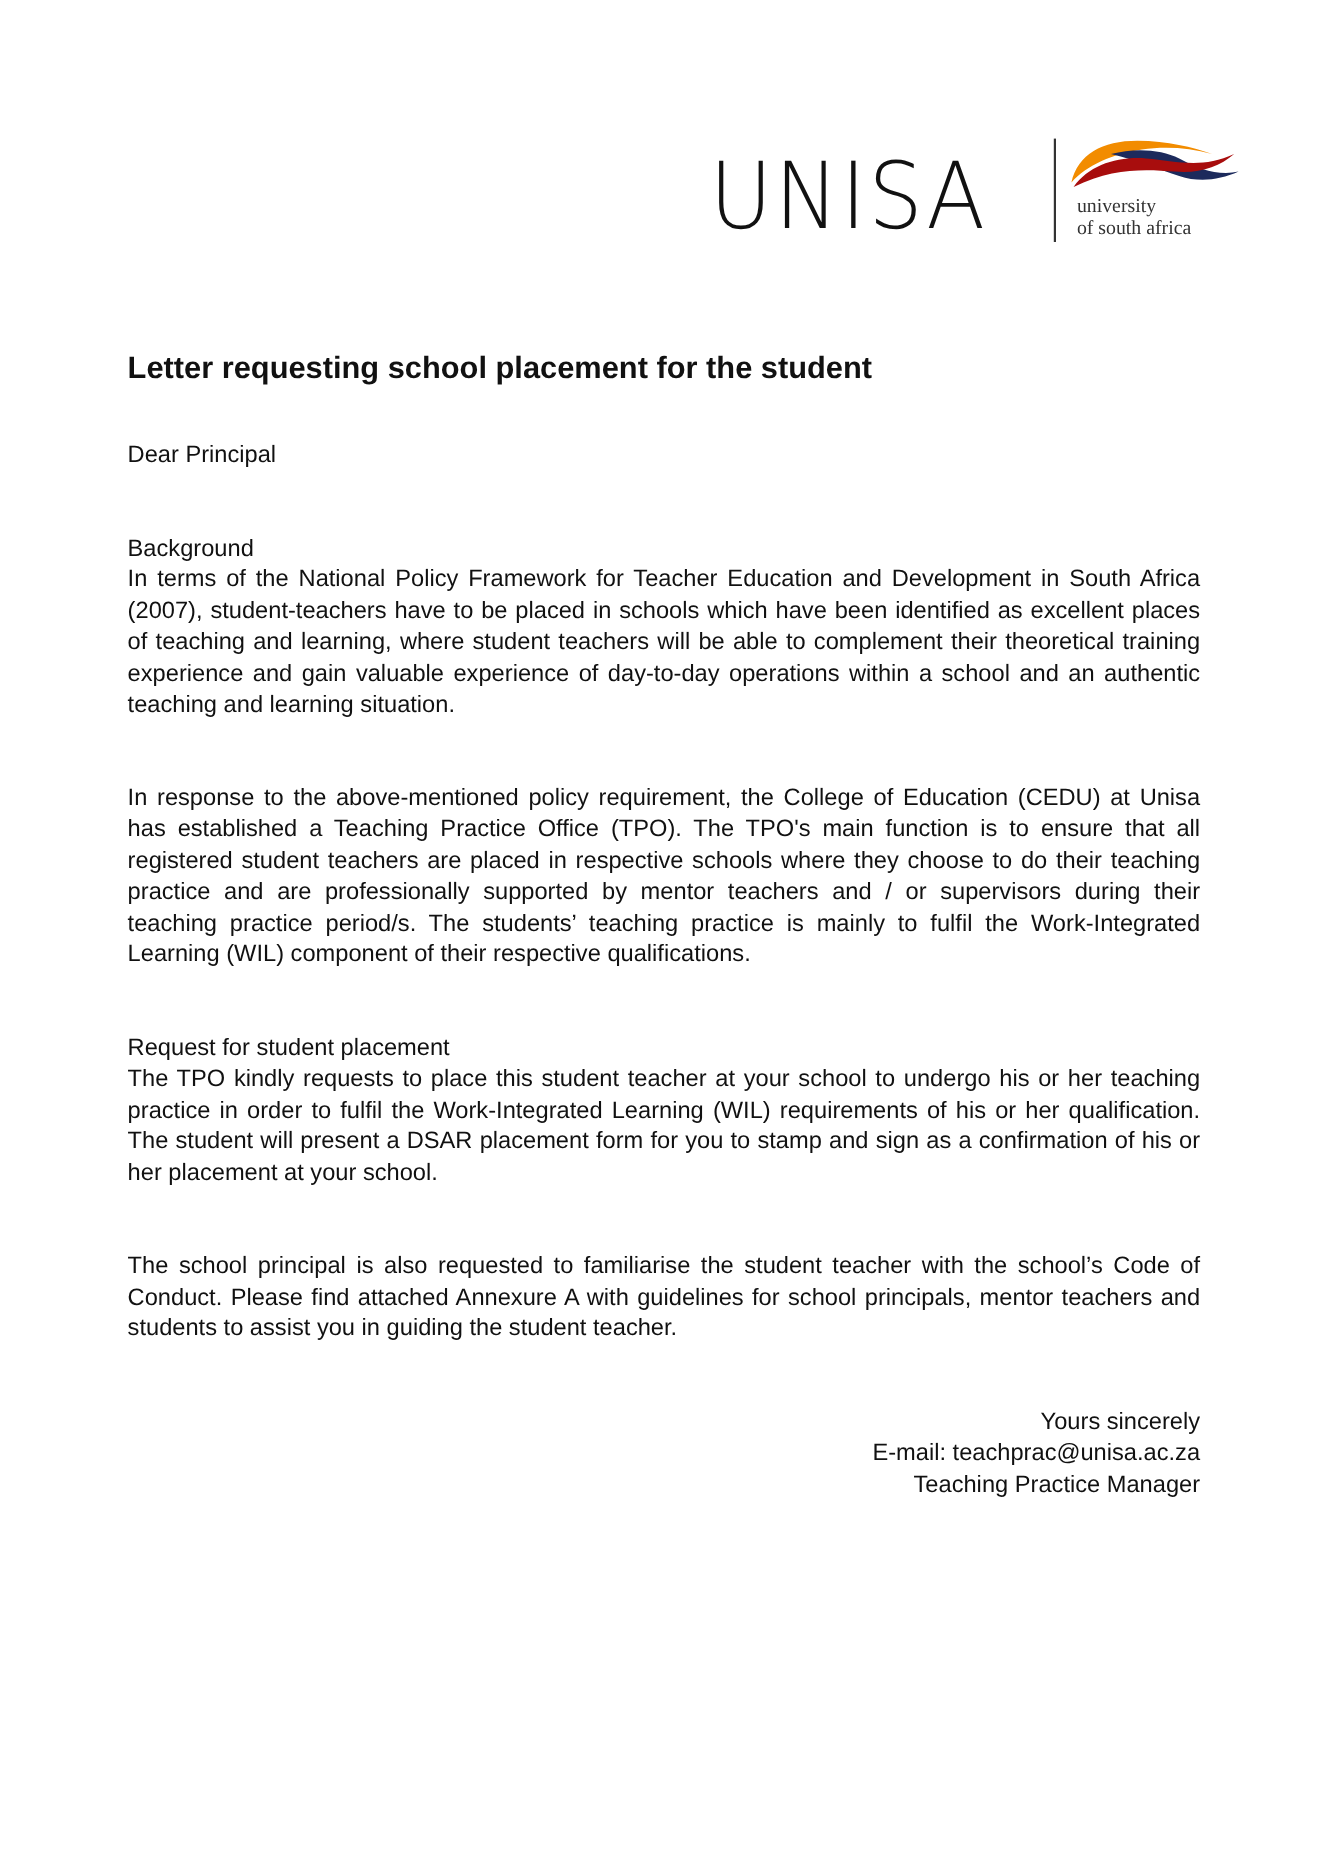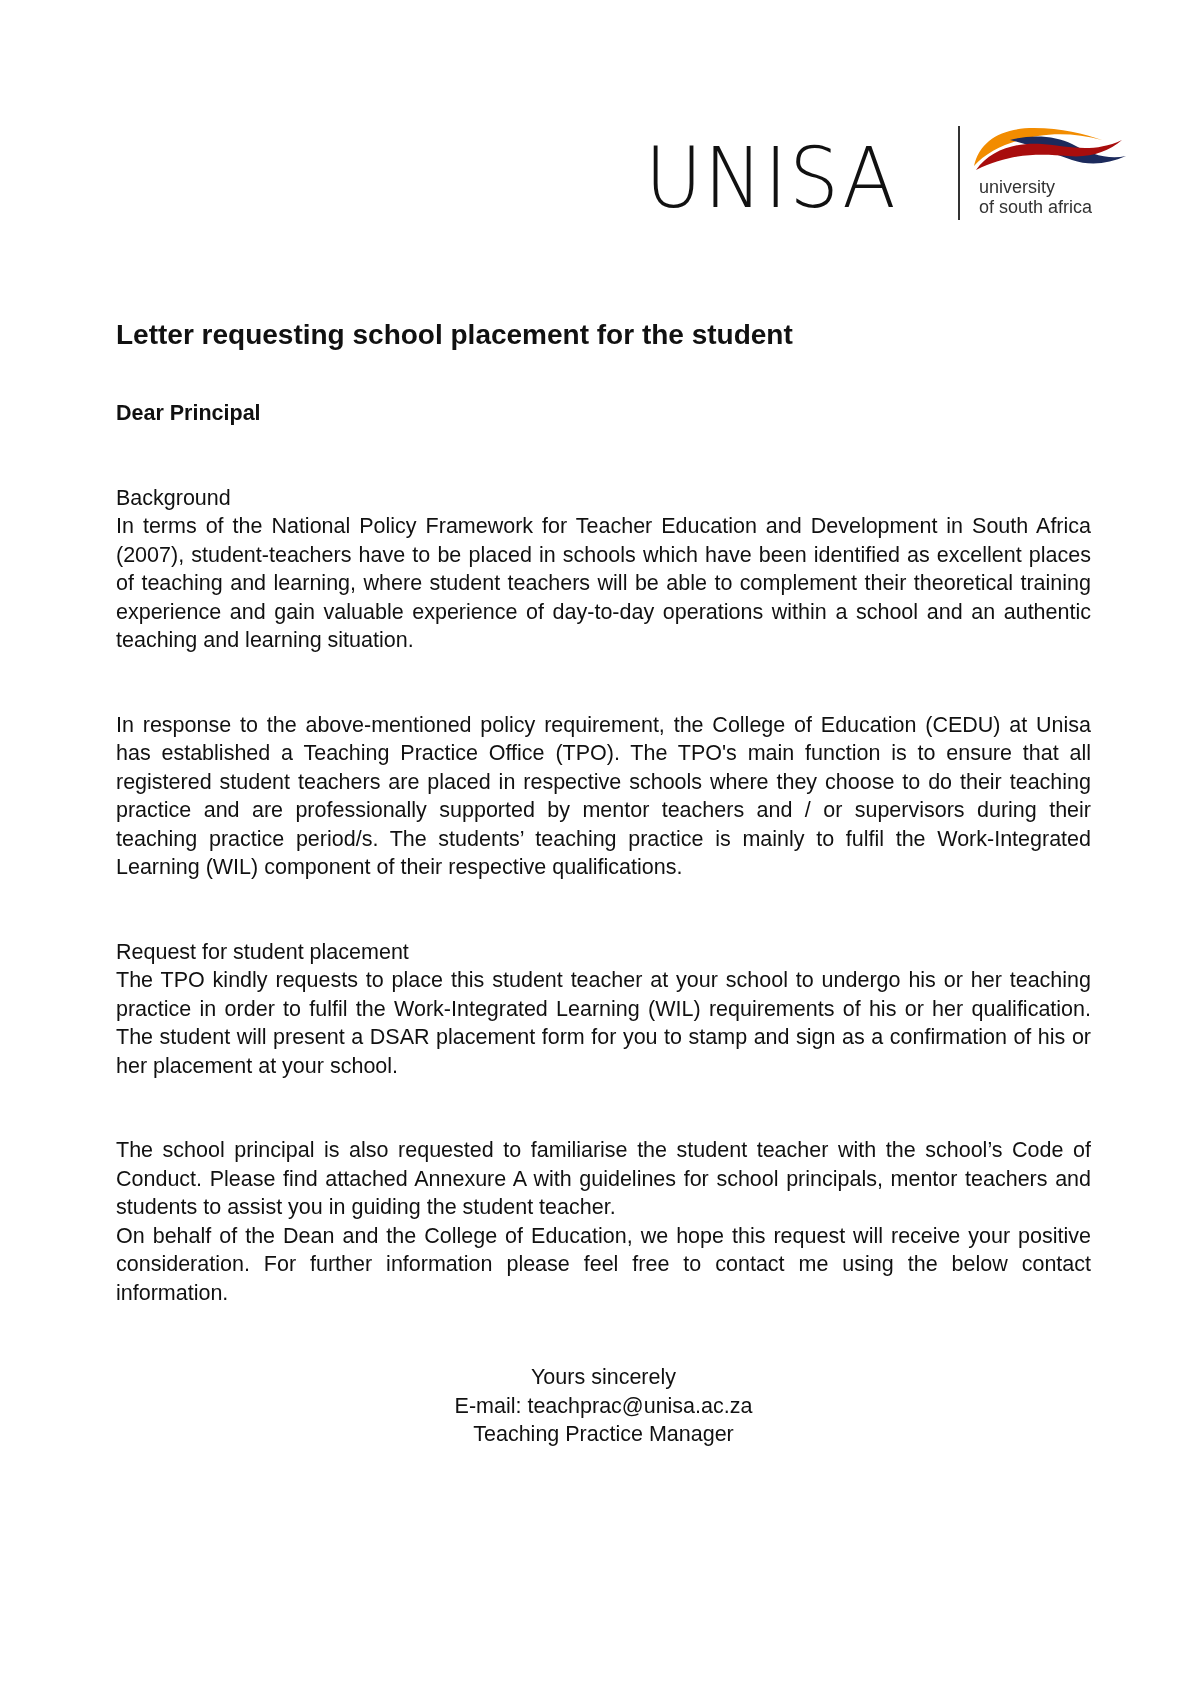--- a/index.html
+++ b/index.html
@@ -47,21 +47,21 @@
       position: absolute;
       left: 327px;
       top: 0px;
       width: 160px;
       height: 56px;
     }
     .logo-subtitle {
       position: absolute;
       left: 334px;
       top: 55px;
-      font-family: Liberation Sans, sans-serif;
+      font-family: Liberation Serif, serif;
       font-size: 18px;
       line-height: 20px;
       color: #333333;
     }
     .letter {
       position: absolute;
       left: 116px;
       top: 318px;
       width: 975px;
     }
@@ -73,22 +73,22 @@
       color: #111111;
     }
     .p {
       font-size: 21.5px;
       line-height: 28.5px;
       margin: 0;
       text-align: justify;
       color: #111111;
     }
     .gap-lg { height: 56px; }
-    .salutation { margin-bottom: 56px; font-weight: bold; }
-    .signature .p { text-align: center; }
+    .salutation { margin-bottom: 56px; }
+    .signature .p { text-align: right; }
   </style>
 </head>
 <body>
 
 <div class="logo">
   <div class="logo-wordmark">UNISA</div>
   <div class="logo-divider"></div>
   <svg class="logo-swoosh" viewBox="0 0 160 56" xmlns="http://www.w3.org/2000/svg">
     <path d="M2,44 C8,18 30,6 62,6 C90,6 112,12 130,18 C108,12 86,11 66,14 C40,18 16,28 2,44 Z" fill="#f28c00"></path>
     <path d="M38,18 C60,12 84,14 100,22 C118,32 136,38 154,34 C136,42 118,44 100,38 C82,32 62,24 38,18 Z" fill="#1c2a5c"></path>
@@ -112,21 +112,20 @@
     <p class="p">In response to the above-mentioned policy requirement, the College of Education (CEDU) at Unisa has established a Teaching Practice Office (TPO). The TPO's main function is to ensure that all registered student teachers are placed in respective schools where they choose to do their teaching practice and are professionally supported by mentor teachers and / or supervisors during their teaching practice period/s. The students’ teaching practice is mainly to fulfil the Work-Integrated Learning (WIL) component of their respective qualifications.</p>
   </div>
 
   <div class="gap-lg"></div>
 
   <div>
     <p class="p">Request for student placement</p>
     <p class="p">The TPO kindly requests to place this student teacher at your school to undergo his or her teaching practice in order to fulfil the Work-Integrated Learning (WIL) requirements of his or her qualification. The student will present a DSAR placement form for you to stamp and sign as a confirmation of his or her placement at your school.</p>
     <div class="gap-lg"></div>
     <p class="p">The school principal is also requested to familiarise the student teacher with the school’s Code of Conduct. Please find attached Annexure A with guidelines for school principals, mentor teachers and students to assist you in guiding the student teacher.</p>
-    <p class="p">On behalf of the Dean and the College of Education, we hope this request will receive your positive consideration. For further information please feel free to contact me using the below contact information.</p>
   </div>
 
   <div class="gap-lg"></div>
 
   <div class="signature">
     <p class="p">Yours sincerely</p>
     <p class="p">E-mail: teachprac@unisa.ac.za</p>
     <p class="p">Teaching Practice Manager</p>
   </div>
 </div>

